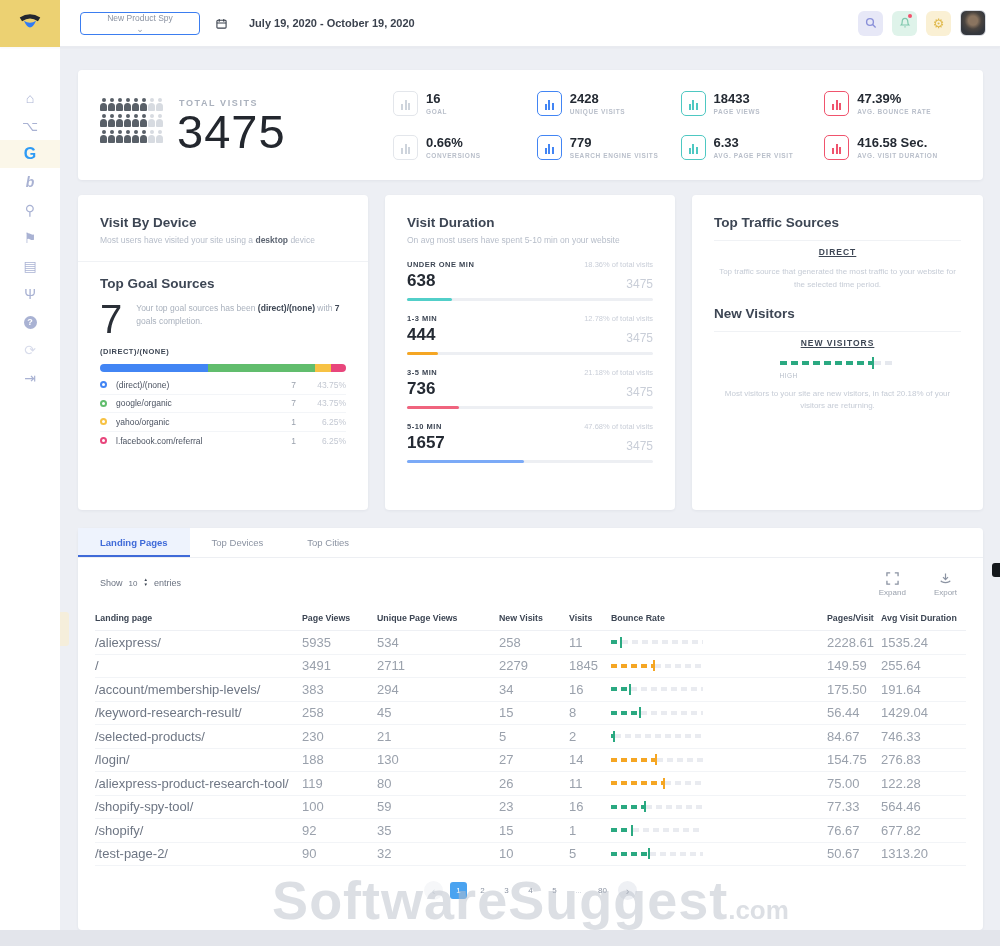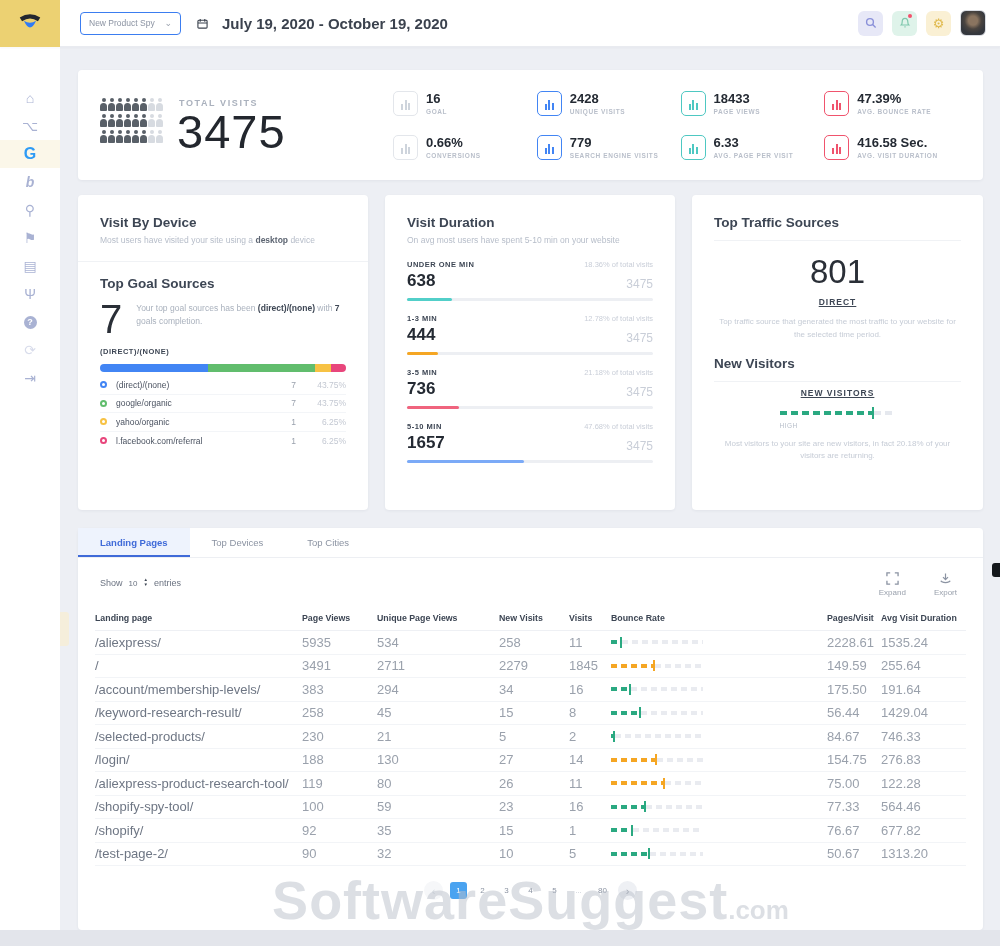--- a/index.html
+++ b/index.html
@@ -2,23 +2,23 @@
 <html><head>
 <meta charset="utf-8">
 <style>
   * { box-sizing: border-box; margin: 0; padding: 0; }
   html,body { width:1000px; height:946px; }
   body { position:relative; background:#eceef3; font-family:"Liberation Sans",sans-serif; overflow:hidden; color:#3d4654; }
 
   
   .header { position:absolute; top:0; left:0; width:1000px; height:47px; background:#fff; display:flex; align-items:center; z-index:6; border-bottom:1px solid #e9ebf0; box-shadow:0 1px 2px rgba(40,50,70,.04); }
   .logo { width:60px; height:47px; background:#ecd172; display:flex; align-items:center; justify-content:center; flex:0 0 auto; }
-  .select { margin-left:20px; width:101px; height:23px; border:1px solid #3b7df0; border-radius:4px; display:flex; align-items:center; justify-content:space-between; padding:0 8px; font-size:8.5px; color:#8b93a2; background:#fff; cursor:pointer; }
+  .select { margin-left:20px; width:120px; height:23px; border:1px solid #3b7df0; border-radius:4px; display:flex; align-items:center; justify-content:space-between; padding:0 8px; font-size:8.5px; color:#8b93a2; background:#fff; cursor:pointer;flex-direction:column; }
   .select .chev { color:#9aa1ad; font-size:9px; line-height:1; }
-  .date { margin-left:16px; display:flex; align-items:center; gap:14px; font-size:15px; font-weight:bold; color:#3b424e; }
+  .date { margin-left:16px; display:flex; align-items:center; gap:22px; font-size:11px; font-weight:bold; color:#3b424e; }
   .h-right { margin-left:auto; display:flex; align-items:center; gap:9px; padding-right:14px; }
   .hbtn { width:25px; height:25px; border-radius:6px; display:flex; align-items:center; justify-content:center; position:relative; cursor:pointer; }
   .hbtn.search { background:#e7e8f7; }
   .hbtn.bell   { background:#dff3ea; }
   .hbtn.gear   { background:#faf0d4; color:#e0ba4f; font-size:13px; }
   .hbtn .ndot  { position:absolute; top:3px; right:5px; width:4px; height:4px; border-radius:50%; background:#f4516c; }
   .avatar { width:26px; height:26px; border-radius:6px; border:1px solid #d8dbe2; background:radial-gradient(circle at 50% 40%, #8a7460 0 24%, #4a4440 45%, #34373d 70%); cursor:pointer; }
 
   
   .sidebar { position:absolute; top:47px; left:0; width:60px; height:883px; background:#fff; padding-top:37px; z-index:5; }
@@ -441,21 +441,20 @@
           </div>
      <div class="b-bar">
             <i style="width:47.68%;background:#7baaf7"></i>
           </div>
    </div>
       </div>
   </div>
 
   <div class="card" id="card-traffic">
     <h3 class="tc-h">Top Traffic Sources</h3>
-    <div class="tc-val">801</div>
     <div class="tc-lab">DIRECT</div>
     <div class="tc-desc">Top traffic source that generated the most traffic to your website for the selected time period.</div>
     <h3 class="tc-h tc-h2">New Visitors</h3>
     <div class="tc-lab">NEW VISITORS</div>
     <div class="gauge" id="nv-gauge">
       <i class="g-seg" id="g-seg" style="width: 79.82%;"></i>
       <i class="g-mark"></i>
       <i class="g-rest"></i>
     </div>
     <div class="g-high">HIGH</div>

